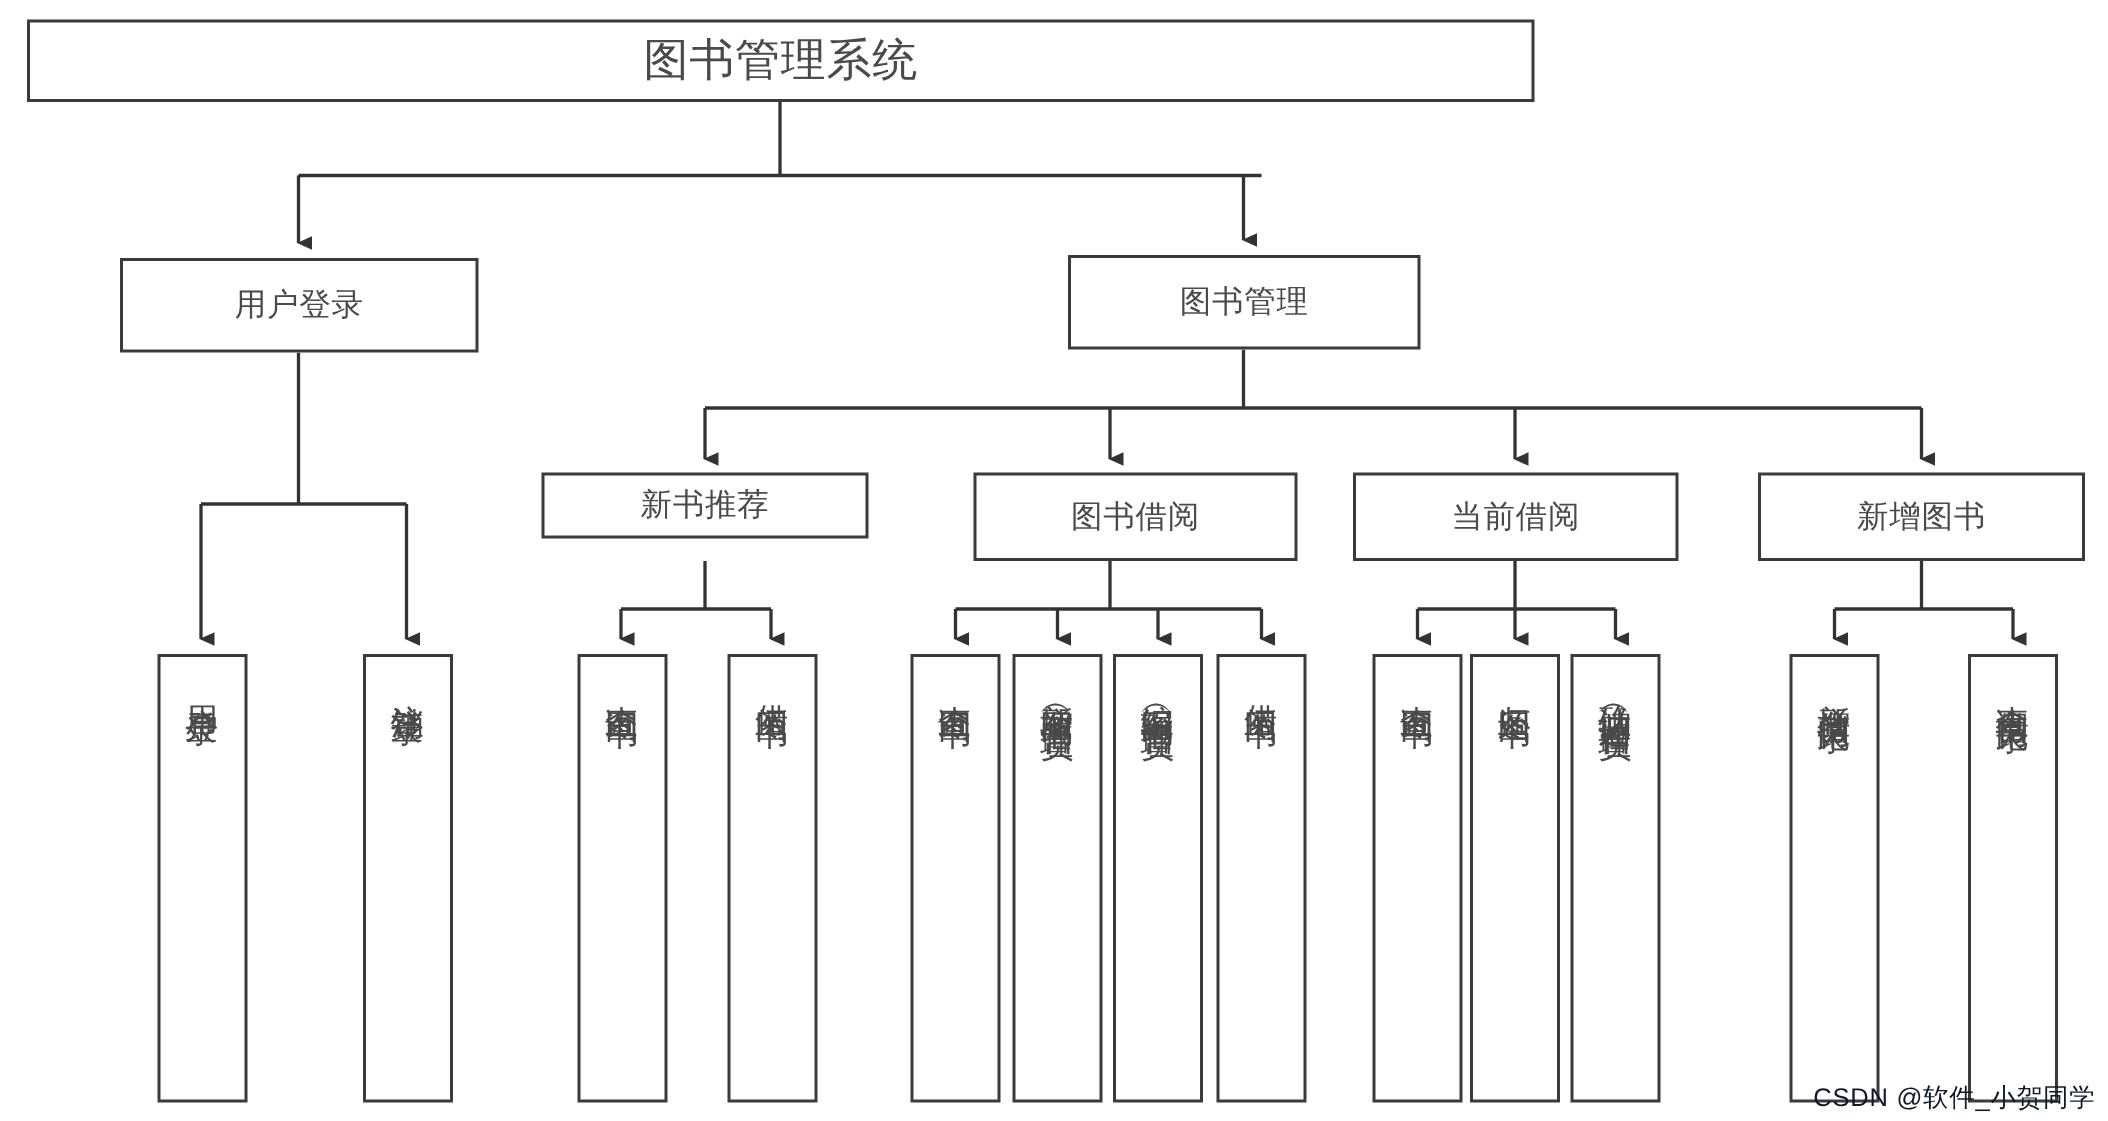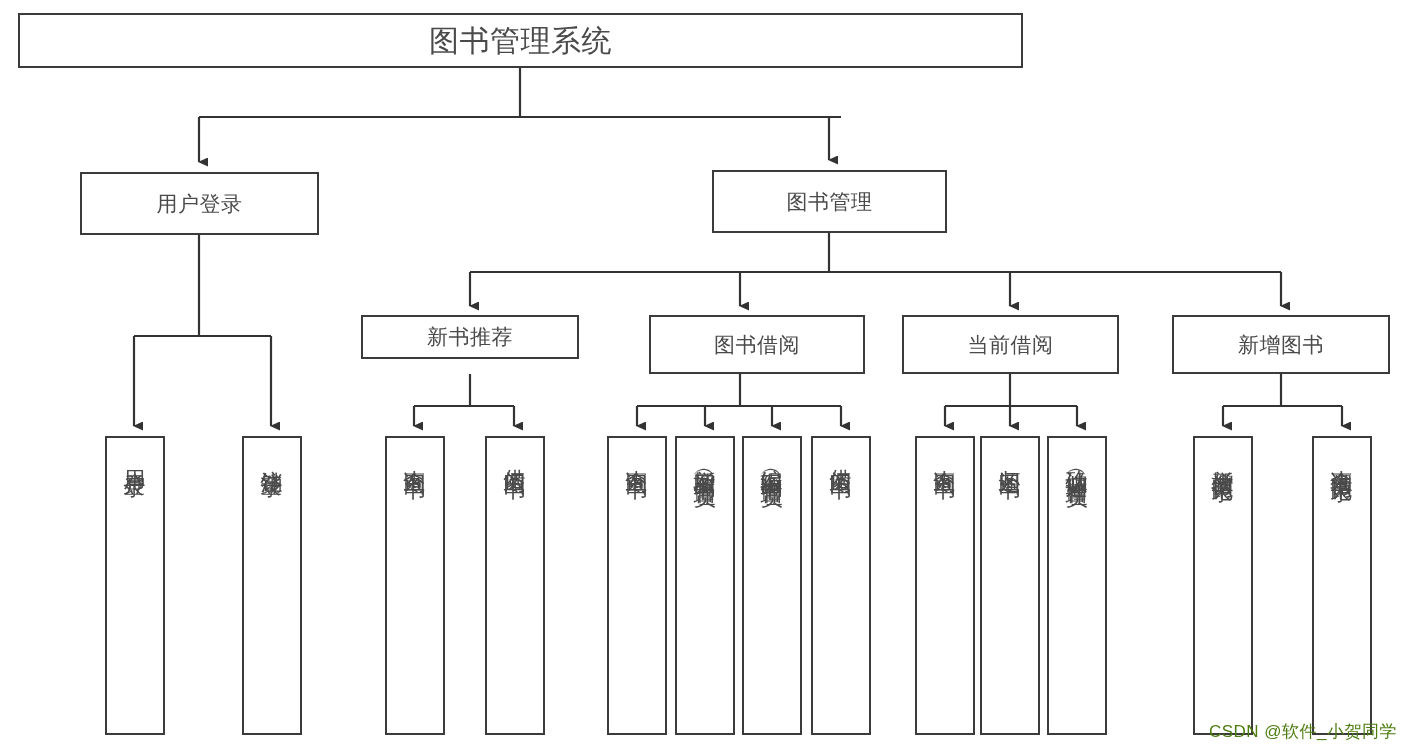--- a/index.html
+++ b/index.html
@@ -48,21 +48,21 @@
     font-size:22px;
     line-height:1.05;
     letter-spacing:2.5px;
     text-align:left;
   }
   .watermark{
     position:absolute;
     right:8px;
     bottom:4px;
     font-size:17px;
-    color:#4d7c0f;
+    color:#0f172a;
     letter-spacing:0.5px;
     white-space:nowrap;
     user-select:none;
   }
 </style>
 </head>
 <body>
 
 <div id="diagram">
 

